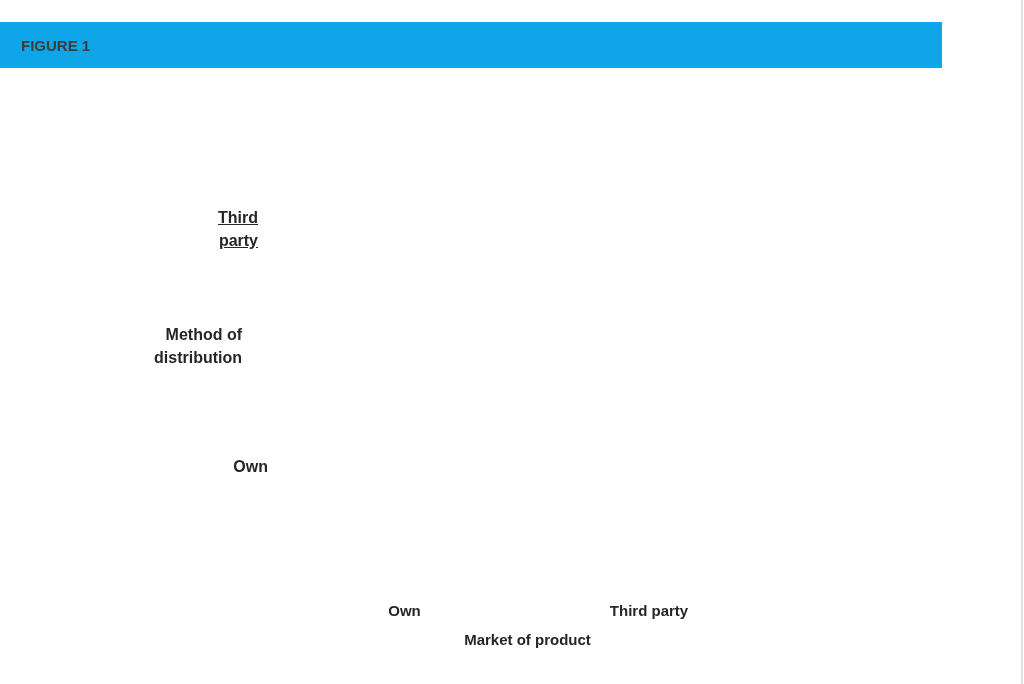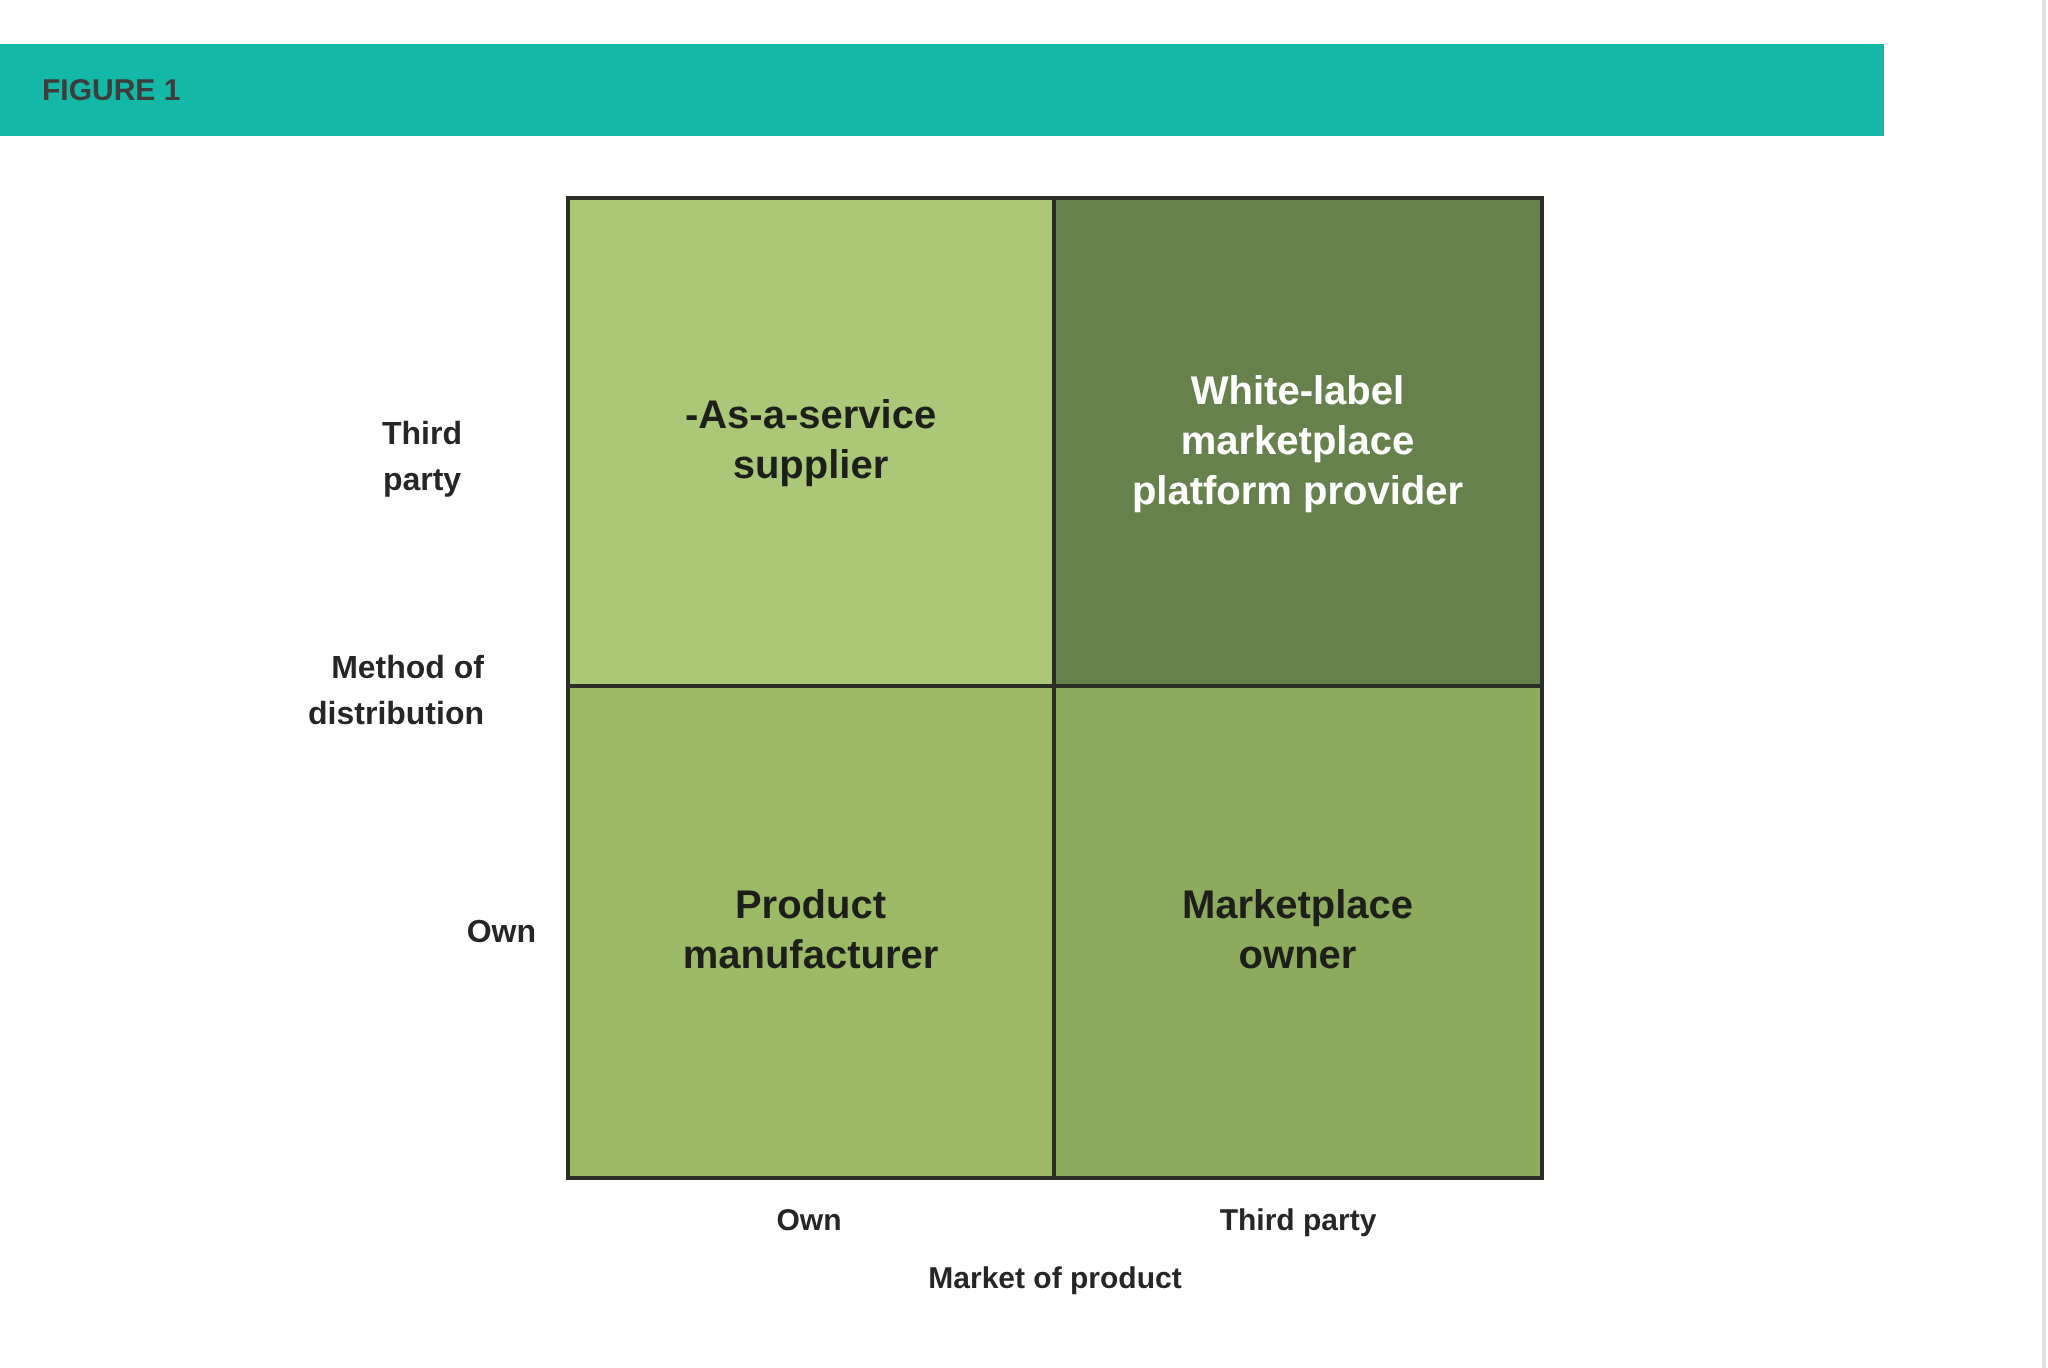--- a/index.html
+++ b/index.html
@@ -10,21 +10,21 @@
     background: #ffffff;
     font-family: "Liberation Sans", sans-serif;
     overflow: hidden;
   }
   .figure-header {
     position: absolute;
     top: 22px;
     left: 0;
     width: 942px;
     height: 46px;
-    background: #14b8a6;
+    background: #0ea5e9;
     display: flex;
     align-items: center;
     padding-left: 21px;
     box-sizing: border-box;
     font-size: 15px;
     color: #474747;
   }
   .figure-label {
     font-weight: bold;
     color: #3d3d3d;
@@ -62,21 +62,21 @@
   }
 
   .axis-label {
     position: absolute;
     font-weight: bold;
     font-size: 16px;
     color: #262626;
     line-height: 23px;
     white-space: pre-line;
   }
-  .y-top    { left: 152px; top: 206px; width: 118px; text-align: center; }
+  .y-top    { left: 140px; top: 206px; width: 118px; text-align: right; text-decoration: underline; }
   .y-title  { left:  110px; top: 323px; width: 132px; text-align: right; }
   .y-bottom { left: 150px; top: 455px; width: 118px; text-align: right; }
   .x-left   { left: 283px; top: 601px; width: 243px; text-align: center; font-size: 15px; line-height: 20px; }
   .x-right  { left: 526px; top: 601px; width: 246px; text-align: center; font-size: 15px; line-height: 20px; }
   .x-title  { left: 283px; top: 630px; width: 489px; text-align: center; font-size: 15px; line-height: 20px; }
 
   .right-edge-line {
     position: absolute;
     left: 1021px;
     top: 0;
@@ -87,39 +87,20 @@
 </style>
 </head>
 <body>
 
 <div class="page">
 
   <div class="figure-header">
     <span class="figure-label">FIGURE 1</span>
   </div>
 
-  <div class="matrix">
-    <div class="cell cell-tl" style="background-color: rgb(170, 200, 120);">
-      <span class="cell-label" style="color: rgb(29, 31, 26);">-As-a-service
-supplier</span>
-    </div>
-    <div class="cell cell-tr" style="background-color: rgb(102, 129, 75);">
-      <span class="cell-label" style="color: rgb(255, 255, 255);">White-label
-marketplace
-platform provider</span>
-    </div>
-    <div class="cell cell-bl" style="background-color: rgb(156, 186, 102);">
-      <span class="cell-label" style="color: rgb(29, 31, 26);">Product
-manufacturer</span>
-    </div>
-    <div class="cell cell-br" style="background-color: rgb(141, 171, 93);">
-      <span class="cell-label" style="color: rgb(29, 31, 26);">Marketplace
-owner</span>
-    </div>
-  </div>
 
   <div class="axis-label y-top">Third
 party</div>
 
   <div class="axis-label y-title">Method of
 distribution</div>
 
   <div class="axis-label y-bottom">Own</div>
 
   <div class="axis-label x-left">Own</div>

